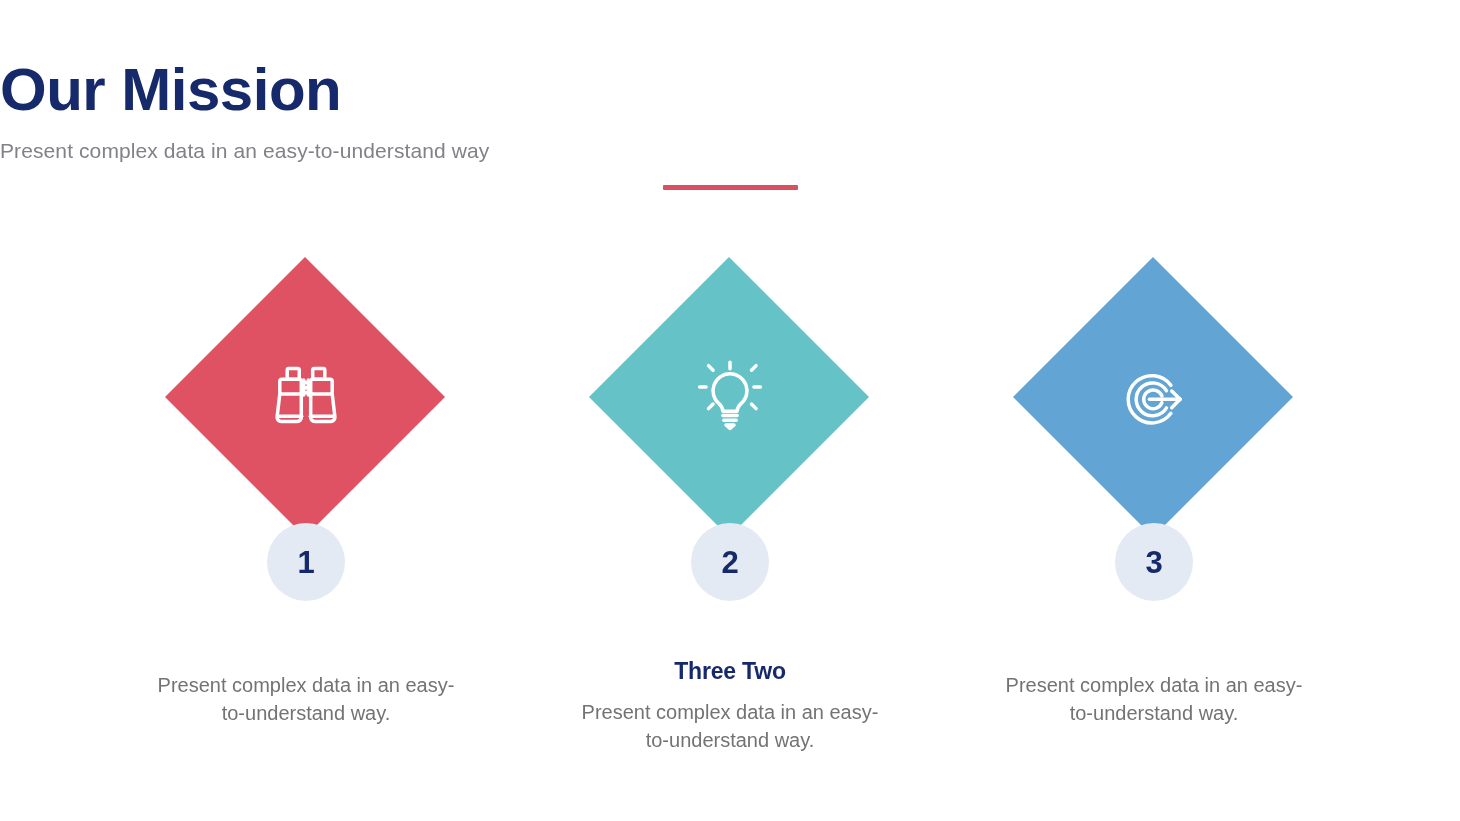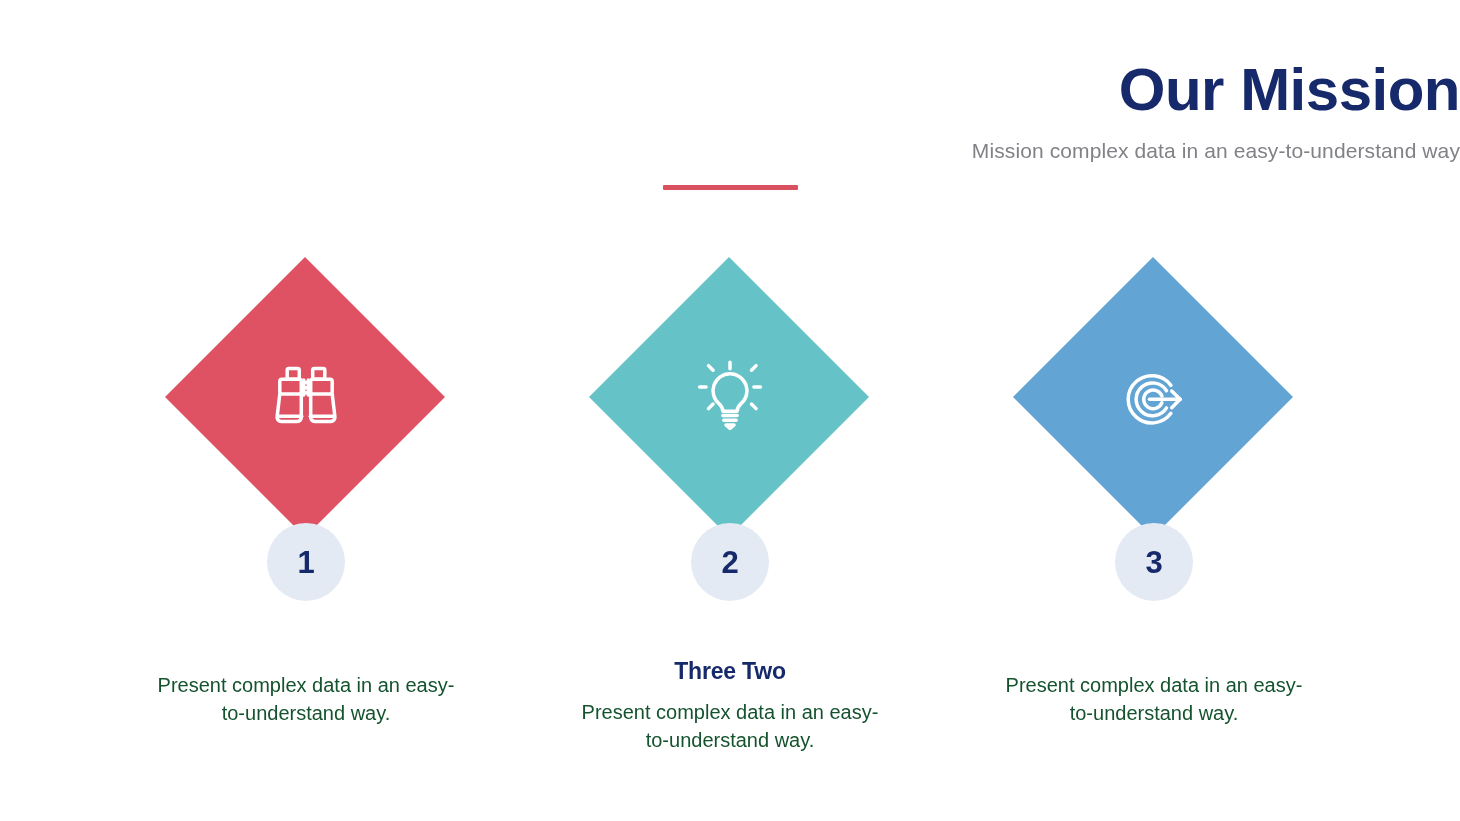--- a/index.html
+++ b/index.html
@@ -20,21 +20,21 @@
     inset: 0;
     background: #ffffff;
   }
 
   
   .header {
     position: absolute;
     top: 58px;
     left: 0;
     width: 1460px;
-    text-align: right;
+    text-align: left;
   }
   .page-title {
     font-size: 60px;
     font-weight: bold;
     color: #16296a;
     letter-spacing: -0.5px;
     line-height: 1.05;
     margin: 0;
   }
   .page-subtitle {
@@ -131,33 +131,33 @@
   }
   .caption-title {
     font-size: 23px;
     font-weight: bold;
     color: #16296a;
     letter-spacing: -0.2px;
   }
   .caption-body {
     margin-top: 13px;
     font-size: 20px;
-    color: #14532d;
+    color: #737373;
     line-height: 1.42;
     padding: 0 38px;
   }
 </style>
 </head>
 <body>
 
 <div class="slide">
 
   <div class="header">
     <div class="page-title">Our Mission</div>
-    <div class="page-subtitle">Mission complex data in an easy-to-understand way</div>
+    <div class="page-subtitle">Present complex data in an easy-to-understand way</div>
     <div class="title-rule"></div>
   </div>
 
   <div class="columns">
 
     <div class="column">
       <div class="diamond-wrap">
         <div class="diamond c1"></div>
         <div class="diamond-icon">
           <svg viewBox="0 0 64 64" fill="none" stroke="#ffffff" stroke-width="2.6" stroke-linecap="round" stroke-linejoin="round">

